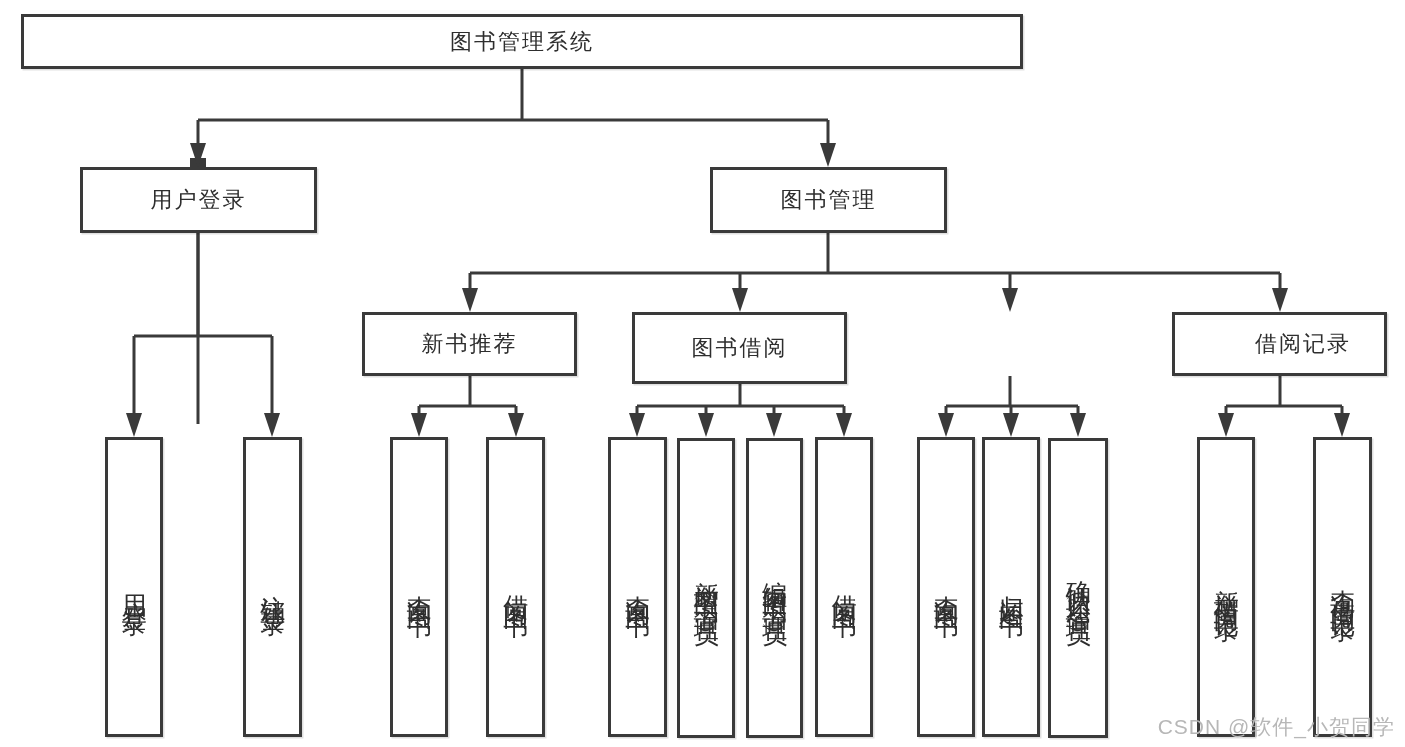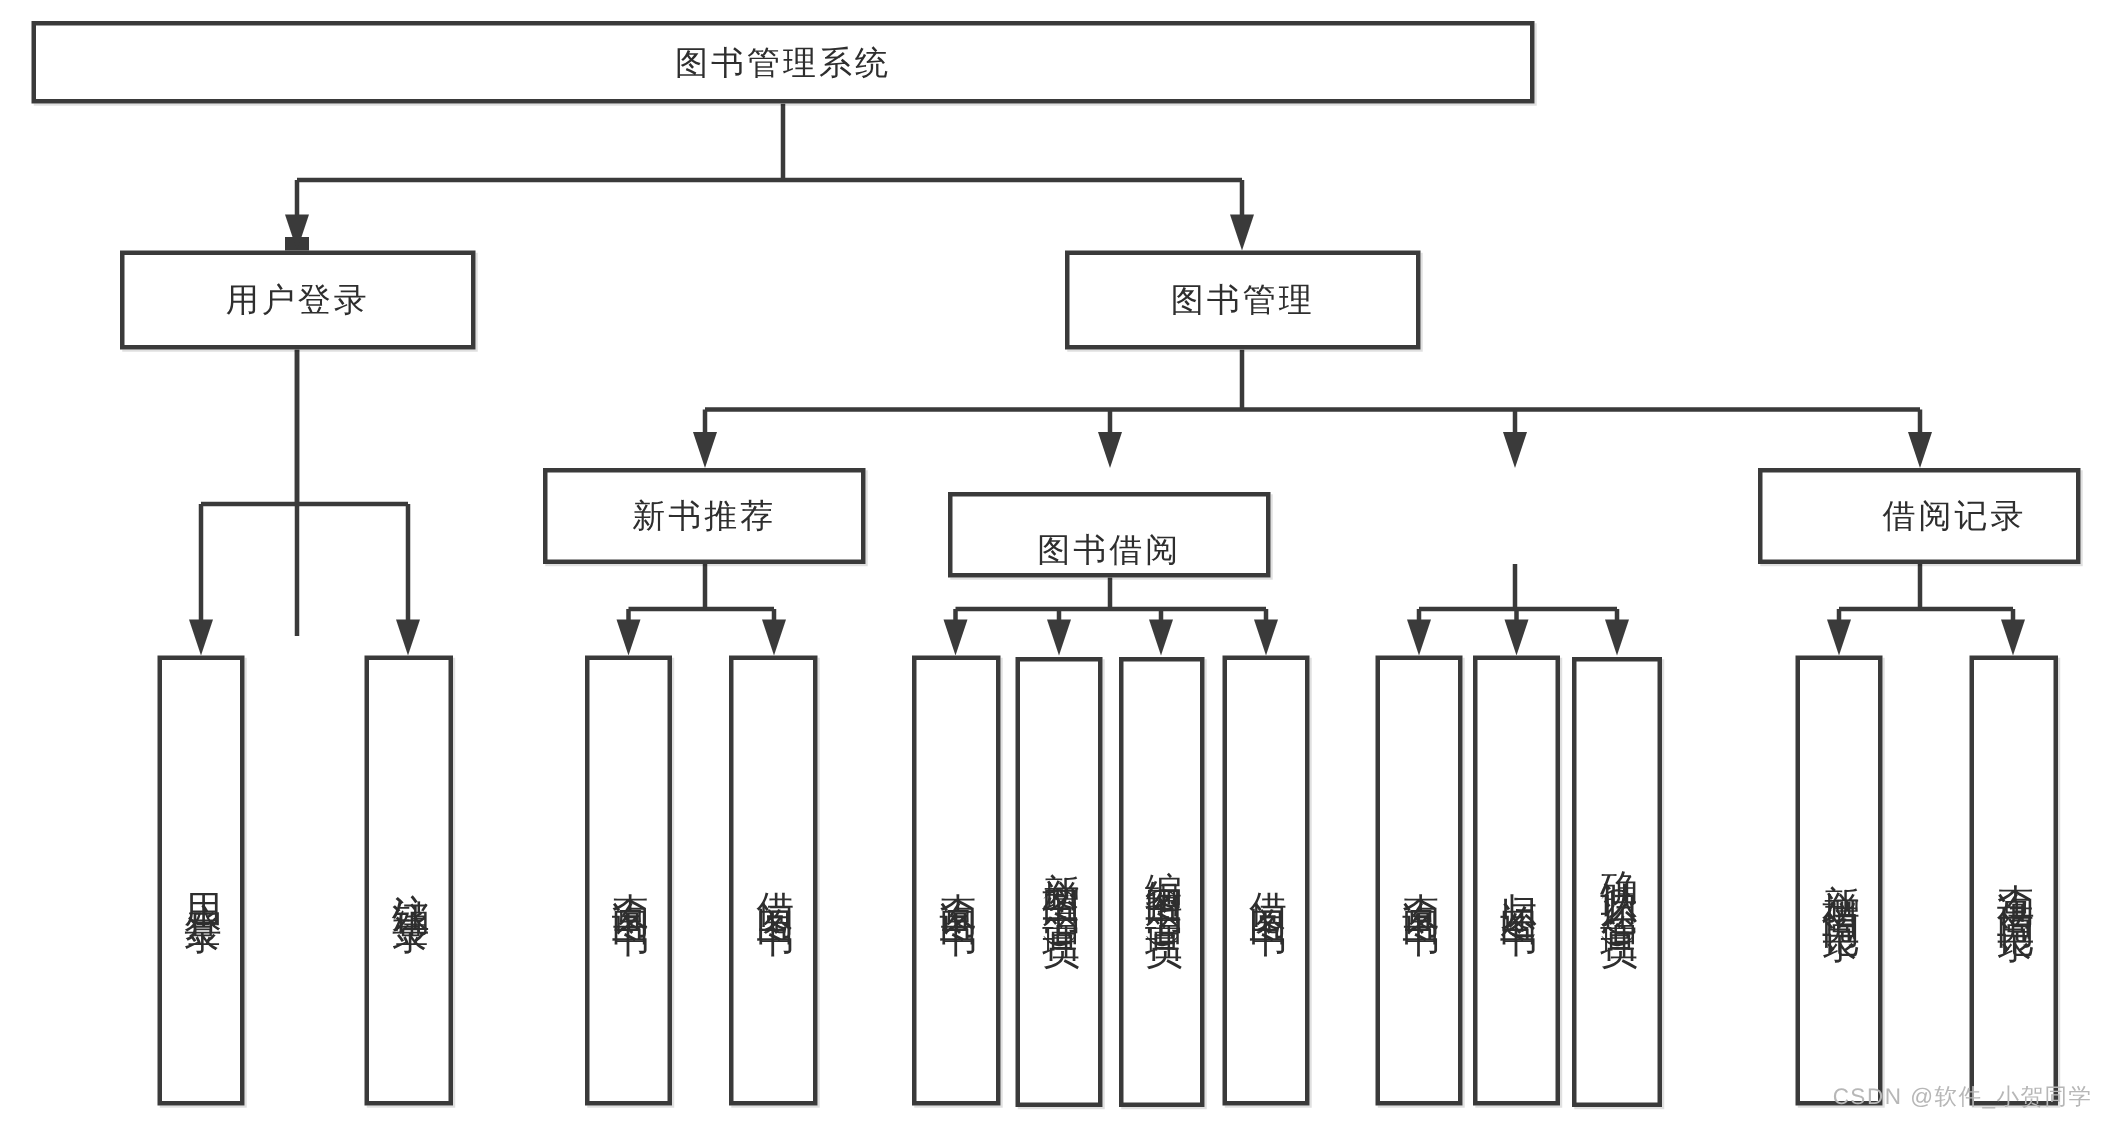--- a/index.html
+++ b/index.html
@@ -37,21 +37,21 @@
   .node.v span{
     writing-mode:vertical-rl;
     font-size:25px;
     letter-spacing:6px;
     line-height:1.1;
     white-space:nowrap;
   }
   .watermark{
     position:absolute;
     right:10px;bottom:6px;
-    font-size:15px;
+    font-size:21px;
     letter-spacing:1px;
     color:var(--wm);
     z-index:3;
     white-space:nowrap;
   }
 </style>
 </head>
 <body>
 
 <div class="canvas">
@@ -108,21 +108,21 @@
   <div class="node h" style="left:80px;top:167px;width:237px;height:66px;">
     <span>用户登录</span>
   </div>
   <div class="node h" style="left:362px;top:312px;width:215px;height:64px;">
     <span>新书推荐</span>
   </div>
 
   <div class="node h" style="left:710px;top:167px;width:237px;height:66px;">
     <span>图书管理</span>
   </div>
-  <div class="node h" style="left:632px;top:328px;width:215px;height:57px;align-items:flex-end;">
+  <div class="node h" style="left:632px;top:312px;width:215px;height:72px;">
     <span>图书借阅</span>
   </div>
   <div class="node h" style="left:1172px;top:312px;width:215px;height:64px;padding-left:47px;">
     <span>借阅记录</span>
   </div>
 
   <div class="node v" style="left:105px;top:437px;width:58px;height:300px;">
     <span>用户登录</span>
   </div>
   <div class="node v" style="left:243px;top:437px;width:59px;height:300px;">

